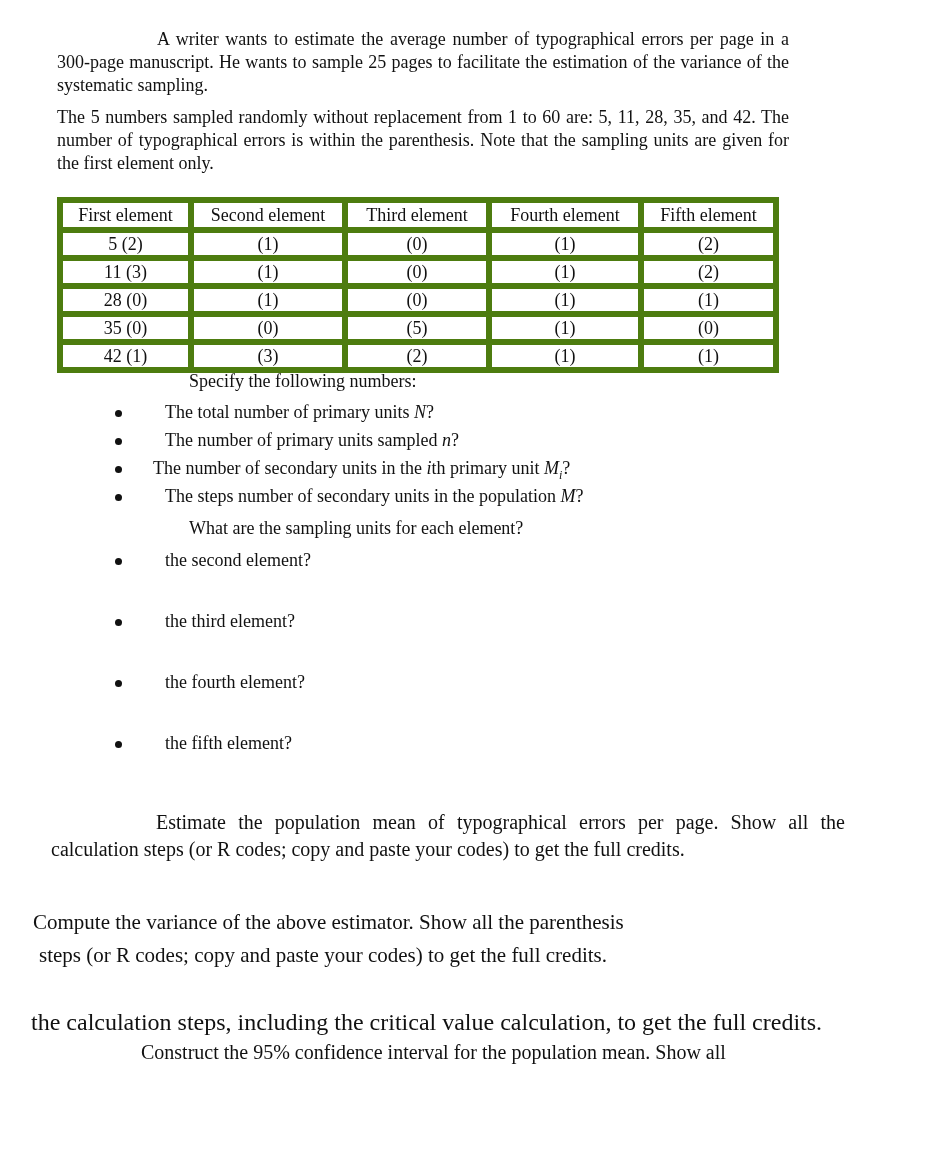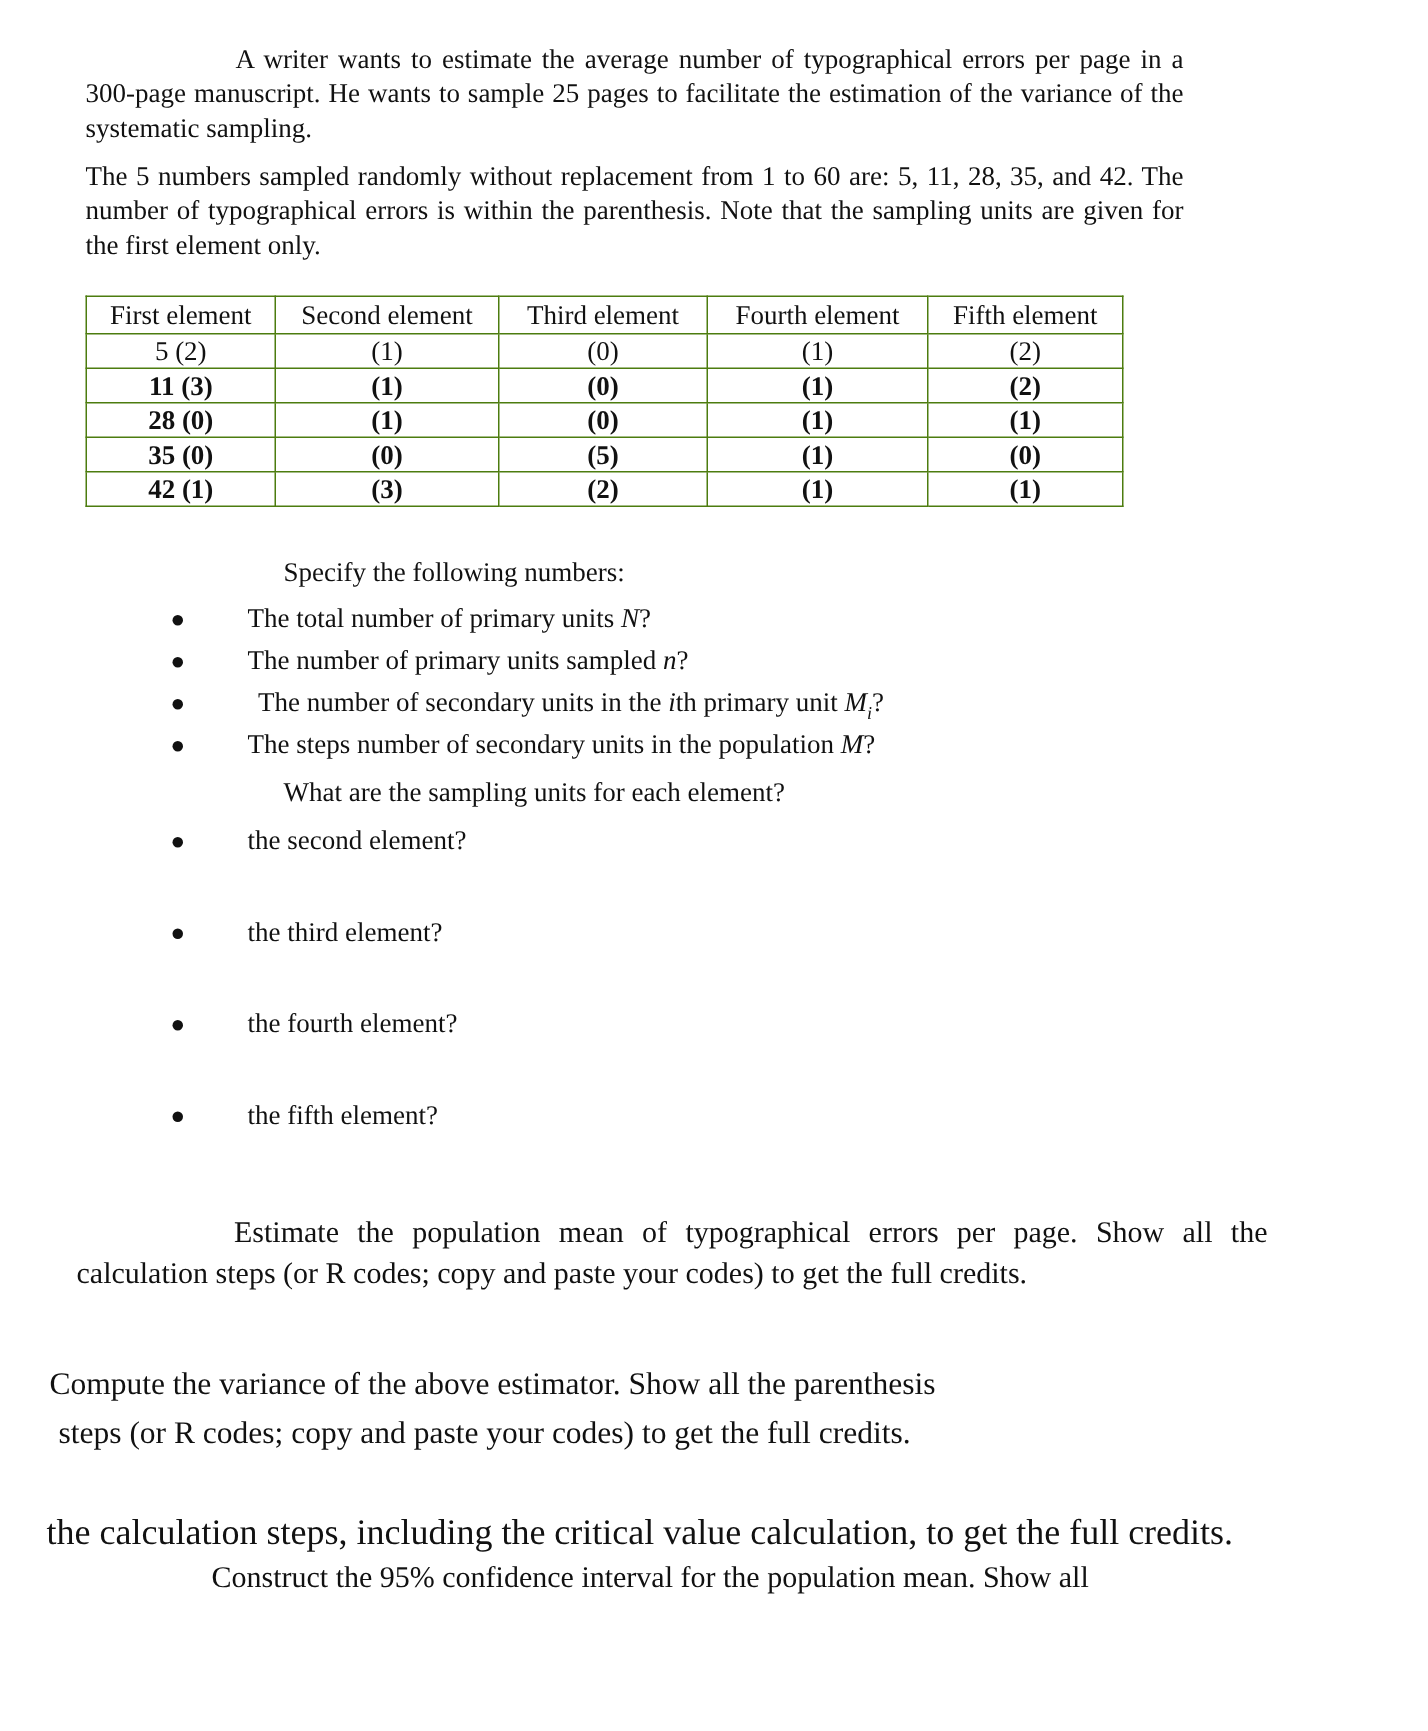--- a/index.html
+++ b/index.html
@@ -18,29 +18,29 @@
   }
   .intro { left: 57px; top: 28px; width: 732px; text-indent: 100px; }
   .intro2 { left: 57px; top: 106px; width: 732px; }
   table.data {
     position: absolute; left: 57px; top: 197px;
     border-collapse: collapse;
     font-family: "Liberation Serif", "DejaVu Serif", serif;
     font-size: 18px;
   }
   table.data th, table.data td {
-    border: 1px solid #4d7c0f;
+    border: 6px solid #4d7c0f;
     padding: 0 7px;
     height: 22px;
     line-height: 20px;
     text-align: center;
     font-weight: normal;
   }
   table.data th { height: 24px; }
-  table.data tbody tr + tr td { border-top: 1px solid #4c1d95; font-weight: bold; }
+  table.data tbody tr + tr td { border-top: 1px solid #4c1d95; }
   .c1 { width: 111px; } .c2 { width: 134px; } .c3 { width: 124px; }
   .c4 { width: 132px; } .c5 { width: 115px; }
 
   .line { position: absolute; font-family: "Liberation Serif", "DejaVu Serif", serif; font-size: 18px; line-height: 22px; white-space: nowrap; }
   .bullet {
     position: absolute; width: 7px; height: 7px; border-radius: 50%; background: #111;
   }
   .big { font-size: 21px; line-height: 30px; }
   i.m { font-style: italic; }
 </style>
@@ -101,21 +101,21 @@
 
 <div class="line" style="left:189px; top:370px;">Specify the following numbers:</div>
 
 <span class="bullet" style="left:115px; top:410px;"></span>
 <div class="line" style="left:165px; top:401px;"><span>The total number of primary units </span><i class="m">N</i><span>?</span></div>
 
 <span class="bullet" style="left:115px; top:438px;"></span>
 <div class="line" style="left:165px; top:429px;"><span>The number of primary units sampled </span><i class="m">n</i><span>?</span></div>
 
 <span class="bullet" style="left:115px; top:466px;"></span>
-<div class="line" style="left:172px; top:457px;"><span>The number of secondary units in the </span><i class="m">i</i><span>th primary unit </span><i class="m">M</i><sub><i class="m" style="font-size:12px;">i</i></sub><span>?</span></div>
+<div class="line" style="left:153px; top:457px;"><span>The number of secondary units in the </span><i class="m">i</i><span>th primary unit </span><i class="m">M</i><sub><i class="m" style="font-size:12px;">i</i></sub><span>?</span></div>
 
 <span class="bullet" style="left:115px; top:494px;"></span>
 <div class="line" style="left:165px; top:485px;"><span>The steps number of secondary units in the population </span><i class="m">M</i><span>?</span></div>
 
 <div class="line" style="left:189px; top:517px;">What are the sampling units for each element?</div>
 
 <span class="bullet" style="left:115px; top:558px;"></span>
 <div class="line" style="left:165px; top:549px;">the second element?</div>
 
 <span class="bullet" style="left:115px; top:619px;"></span>

